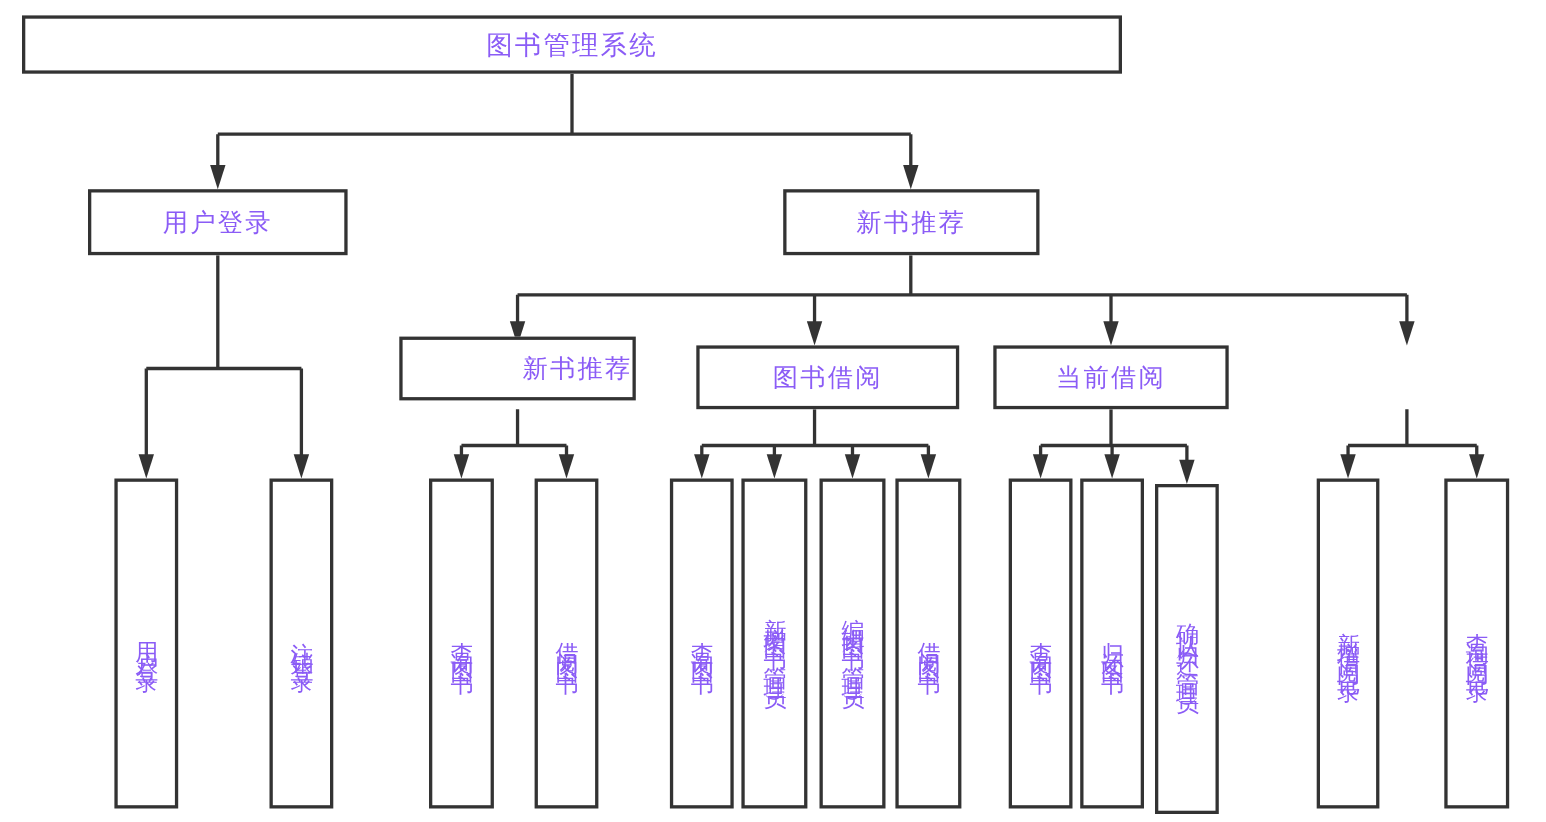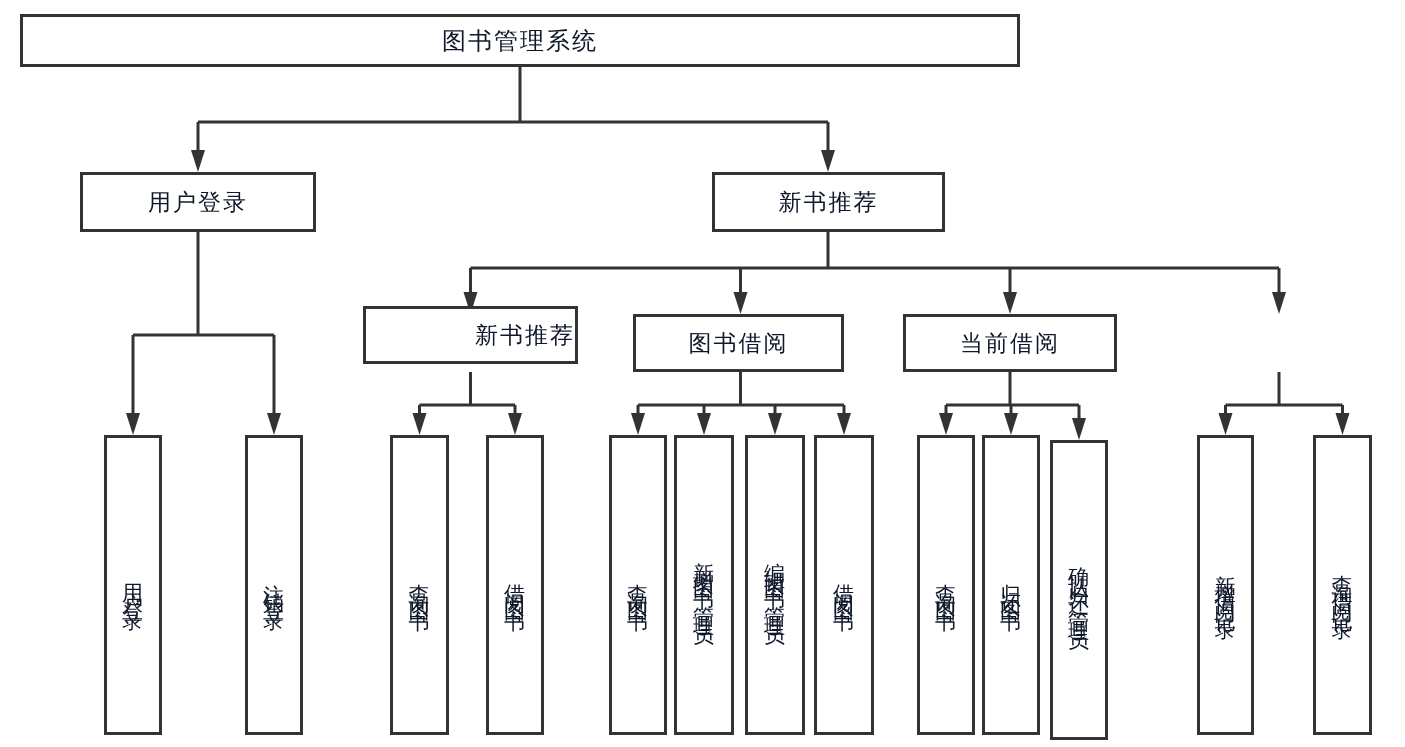--- a/index.html
+++ b/index.html
@@ -17,21 +17,21 @@
     width: 1405px; height: 747px;
   }
   .node {
     position: absolute;
     box-sizing: border-box;
     border: 3px solid #333333;
     background: #ffffff;
     display: flex;
     align-items: center;
     justify-content: center;
-    color: #0f172a;
+    color: #8b5cf6;
   }
   .hbox span {
     font-size: 23px;
     letter-spacing: 2px;
     white-space: nowrap;
   }
   .root span { font-size: 24px; }
   .vbox span {
     writing-mode: vertical-rl;
     text-orientation: mixed;
@@ -102,21 +102,21 @@
   <div class="node hbox" style="left:80px; top:172px; width:236px; height:60px;">
     <span>用户登录</span>
   </div>
   <div class="node hbox" style="left:712px; top:172px; width:233px; height:60px;">
     <span>新书推荐</span>
   </div>
 
   <div class="node hbox" style="left:363px; top:306px; width:215px; height:58px;justify-content:flex-end;">
     <span>新书推荐</span>
   </div>
-  <div class="node hbox" style="left:633px; top:314px; width:211px; height:58px;">
+  <div class="node hbox" style="left:633px; top:314px; width:239px; height:58px;">
     <span>图书借阅</span>
   </div>
   <div class="node hbox" style="left:903px; top:314px; width:214px; height:58px;text-align:right;">
     <span>当前借阅</span>
   </div>
 
   <div class="node vbox" style="left:104px; top:435px; width:58px; height:300px;">
     <span>用户登录</span>
   </div>
   <div class="node vbox" style="left:245px; top:435px; width:58px; height:300px;">

